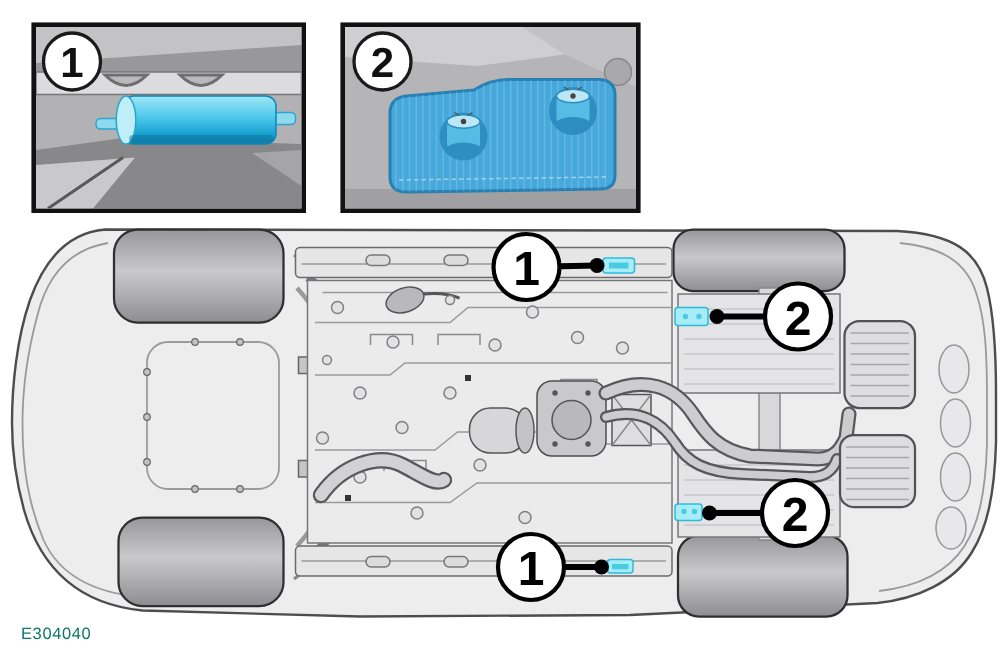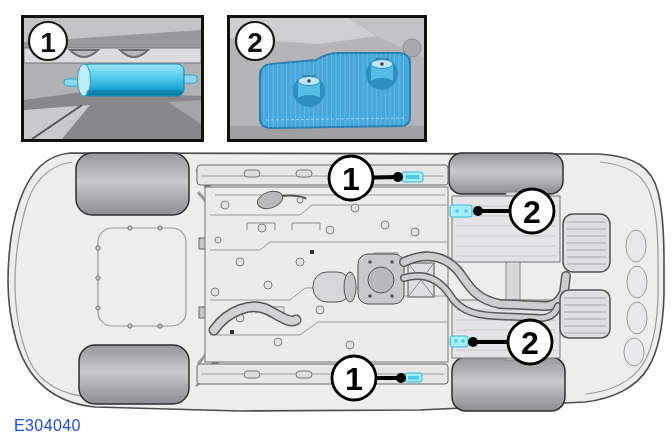--- a/index.html
+++ b/index.html
@@ -3,21 +3,21 @@
 <meta charset="utf-8">
 <style>
   html,body{margin:0;padding:0;background:#ffffff;}
   body{width:672px;height:442px;position:relative;overflow:hidden;
        font-family:"Liberation Sans", sans-serif;}
   .inset{position:absolute;border:3px solid #111;background:#b2b2b5;box-sizing:border-box;}
   #inset1{left:21px;top:15px;width:183px;height:127px;}
   #inset2{left:227px;top:15px;width:200px;height:127px;}
   .inset svg{display:block;width:100%;height:100%;}
   #car{position:absolute;left:0;top:0;}
-  #figcode{position:absolute;left:14px;top:417px;font-size:16px;color:#1d4ed8;
+  #figcode{position:absolute;left:14px;top:417px;font-size:11px;color:#0f766e;
            letter-spacing:0.4px;}
   text.callout-num{font-family:"Liberation Sans",sans-serif;font-weight:bold;}
 </style>
 </head>
 <body>
 
 <div class="inset" id="inset1">
   <svg viewBox="0 0 177 121">
     <defs>
       <linearGradient id="cylGrad" x1="0" y1="0" x2="0" y2="1">

